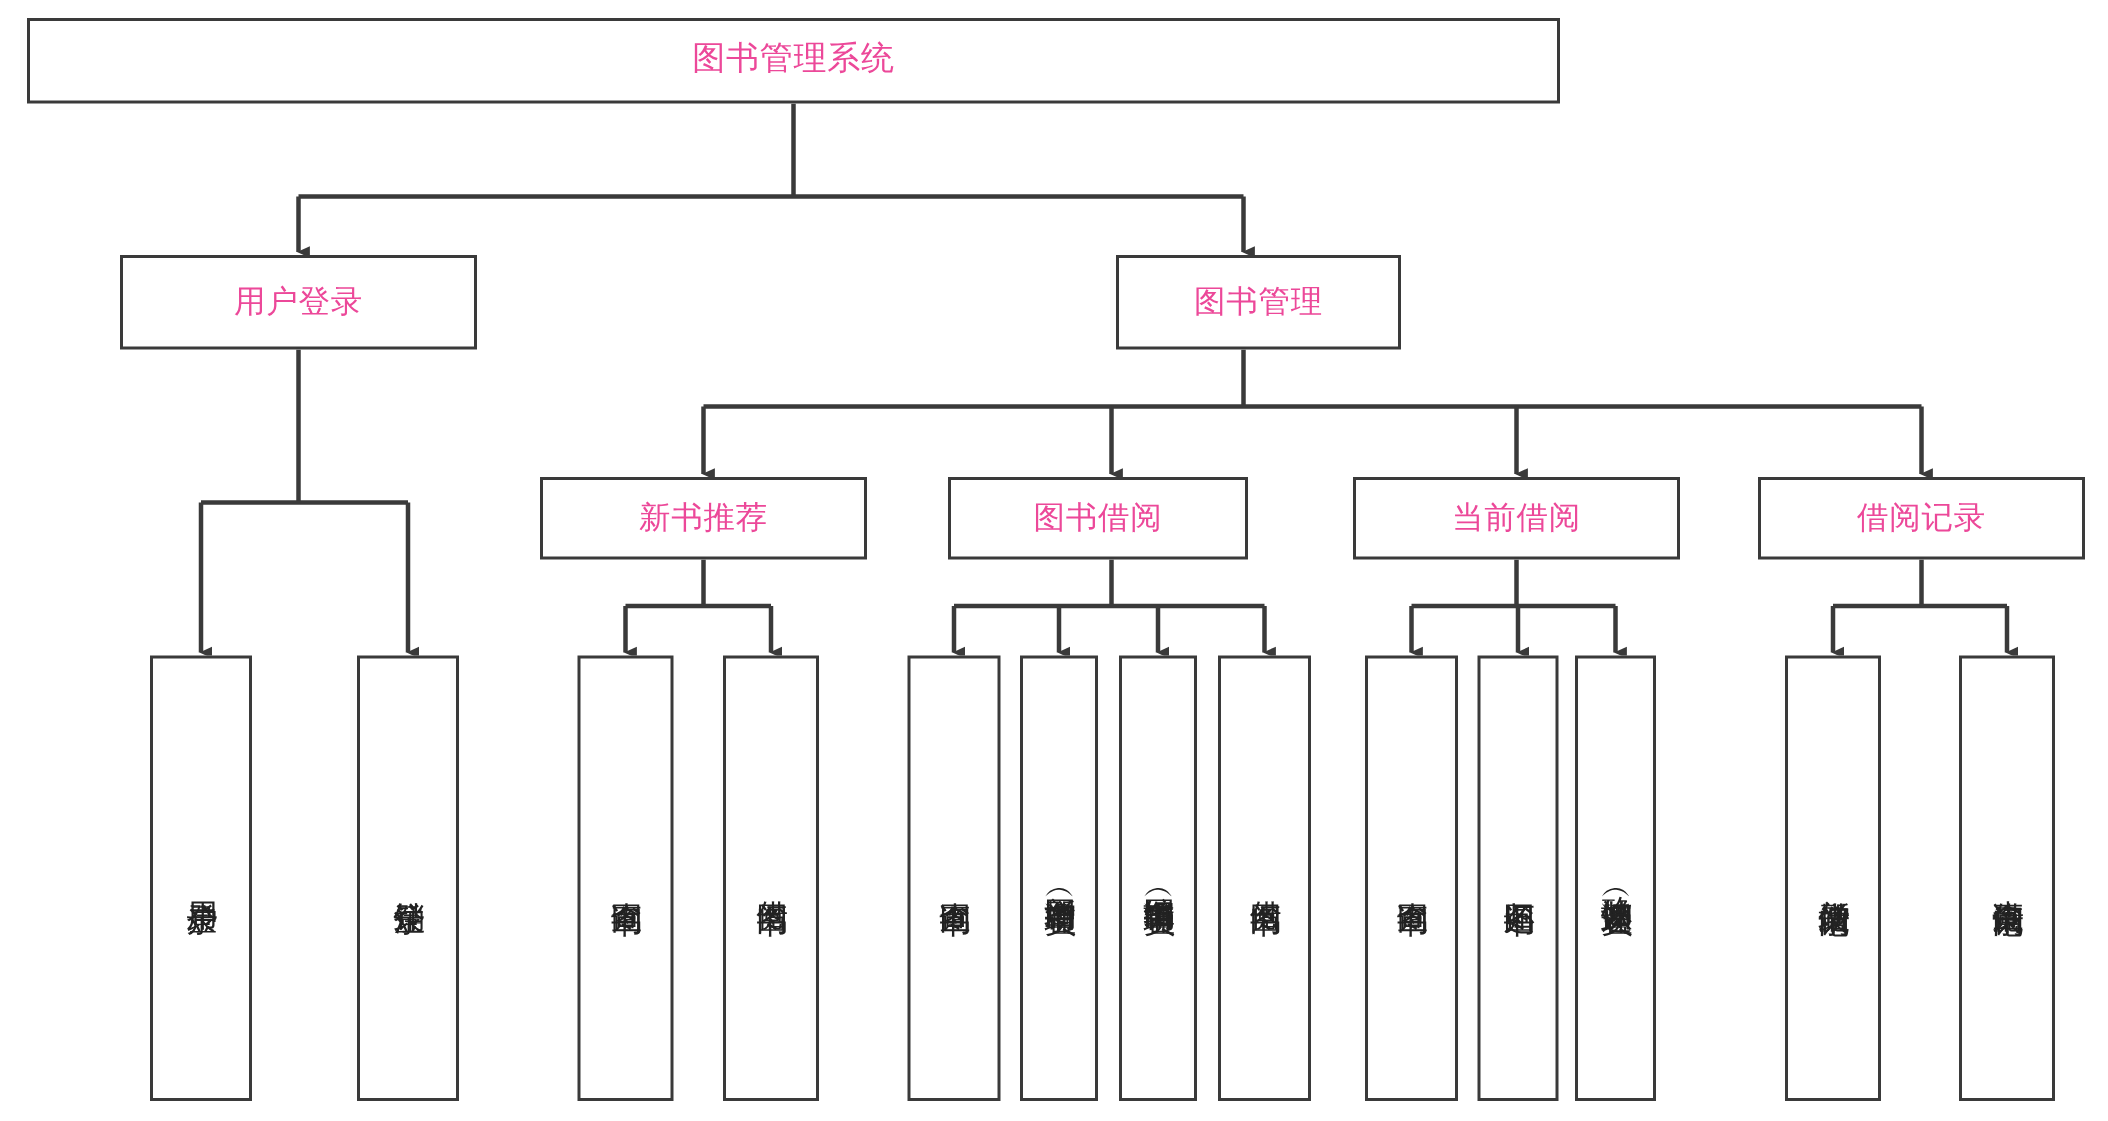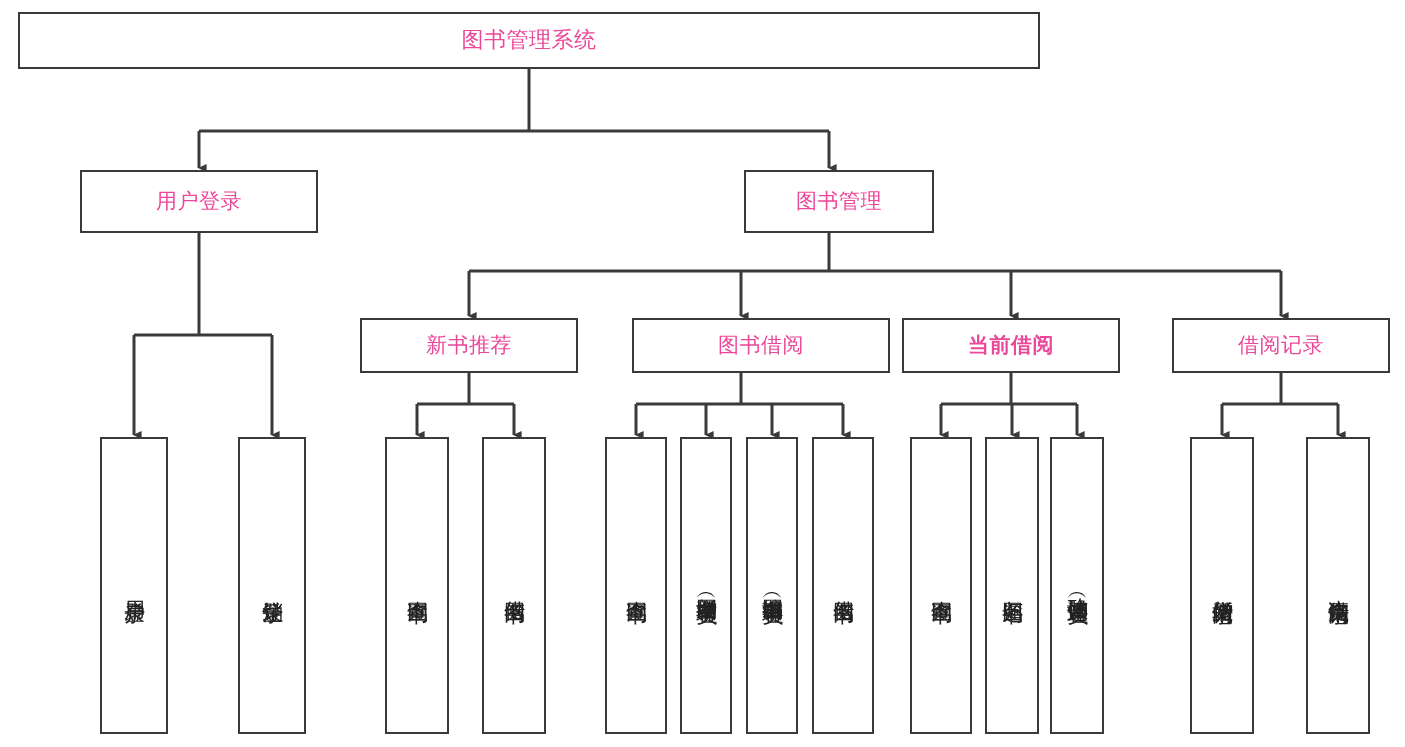--- a/index.html
+++ b/index.html
@@ -125,24 +125,24 @@
       </div>
       <div class="node-box horizontal" style="left: 80px; top: 170px; width: 238px; height: 63px;">
         <span class="node-label-h">用户登录</span>
       </div>
       <div class="node-box horizontal" style="left: 710px; top: 170px; width: 190px; height: 63px; margin-left: 34px;">
         <span class="node-label-h">图书管理</span>
       </div>
       <div class="node-box horizontal" style="left: 360px; top: 318px; width: 218px; height: 55px;">
         <span class="node-label-h">新书推荐</span>
       </div>
-      <div class="node-box horizontal" style="left: 632px; top: 318px; width: 258px; height: 55px;">
+      <div class="node-box horizontal" style="left: 632px; top: 318px; width: 200px; height: 55px;">
         <span class="node-label-h">图书借阅</span>
       </div>
-      <div class="node-box horizontal" style="left: 902px; top: 318px; width: 218px; height: 55px; font-weight: bold;">
+      <div class="node-box horizontal" style="left: 902px; top: 318px; width: 218px; height: 55px;">
         <span class="node-label-h">当前借阅</span>
       </div>
       <div class="node-box horizontal" style="left: 1172px; top: 318px; width: 218px; height: 55px; text-align: center;">
         <span class="node-label-h">借阅记录</span>
       </div>
       <div class="node-box vertical" style="left: 100px; top: 437px; width: 68px; height: 297px;">
         <span class="node-label-v">用户登录</span>
       </div>
       <div class="node-box vertical" style="left: 238px; top: 437px; width: 68px; height: 297px;">
         <span class="node-label-v">注销登录</span>

